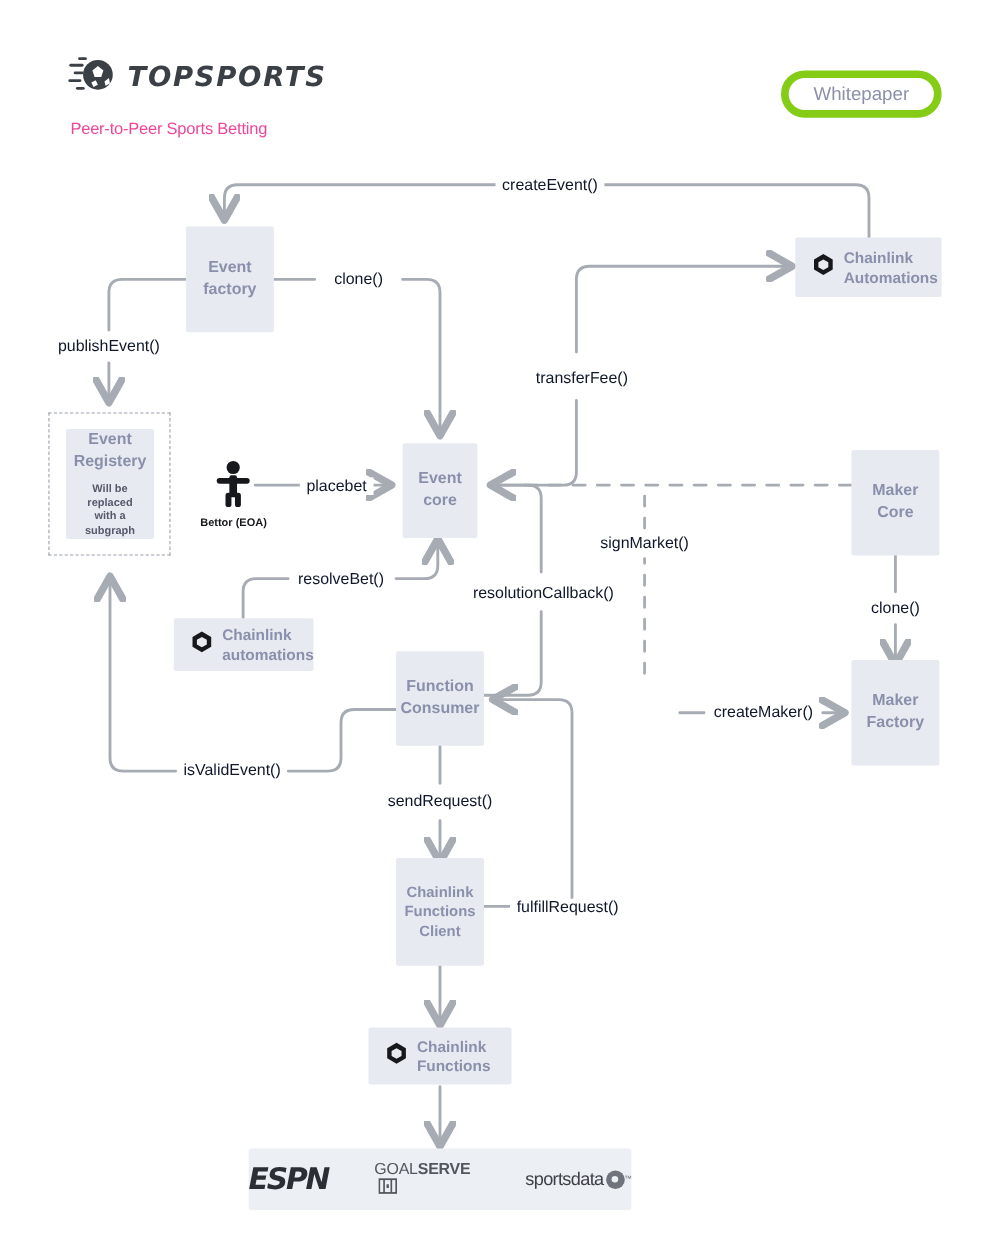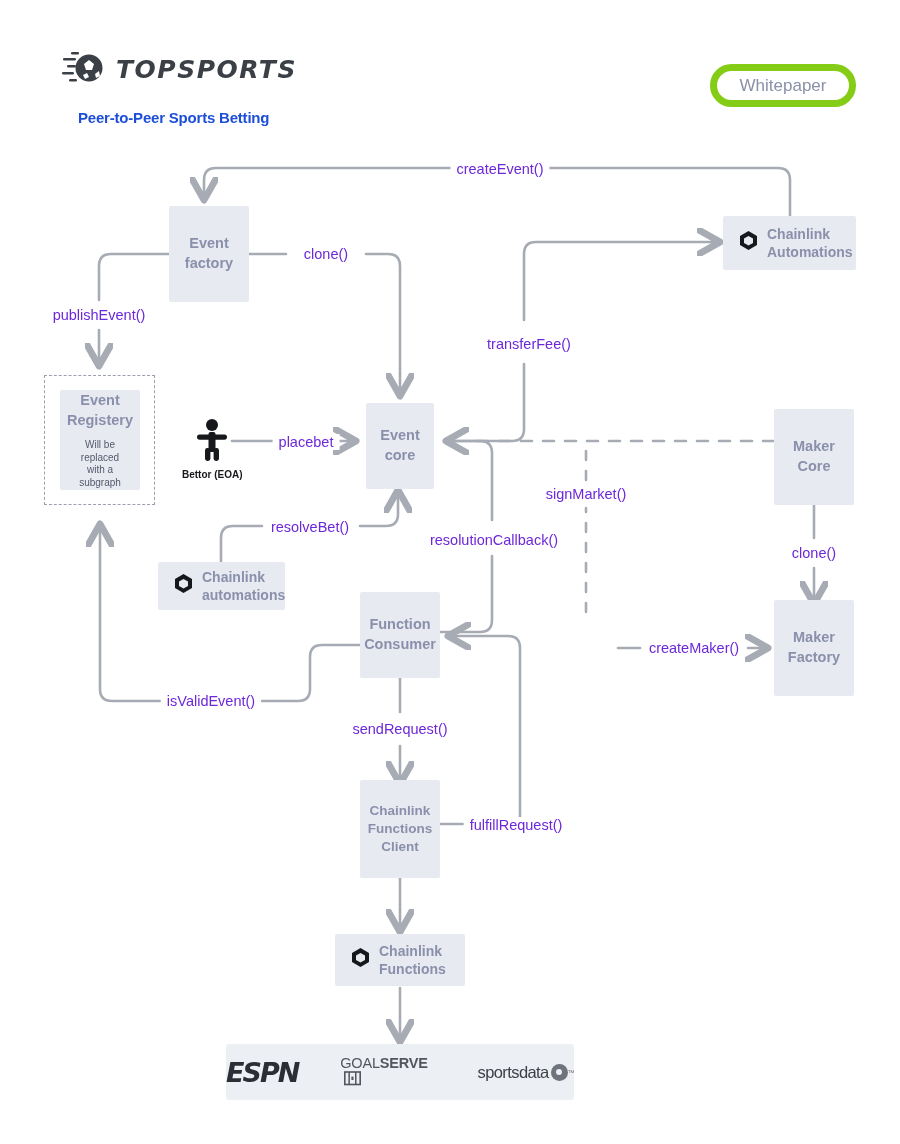--- a/index.html
+++ b/index.html
@@ -20,23 +20,23 @@
   .ball-mark{width:46px;height:46px;position:relative;margin-right:8px;}
   .wordmark{display:flex;flex-direction:row;line-height:0.92;}
   .wordmark .l1,.wordmark .l2{
     font-family:"DejaVu Sans",sans-serif;
     font-weight:bold;font-style:italic;
     color:#3b3f46;letter-spacing:1.5px;
   }
   .wordmark .l1{font-size:25px;}
   .wordmark .l2{font-size:25px;}
   .tagline{
-    margin-top:17px;margin-left:16px;
-    font-size:15px;font-weight:bold;
-    color:#1d4ed8;letter-spacing:-0.2px;
+    margin-top:17px;margin-left:2px;
+    font-size:15px;font-weight:normal;
+    color:#ec4899;letter-spacing:-0.2px;
   }
   .whitepaper-btn{
     position:absolute;right:44px;top:64px;
     min-width:146px;height:43px;
     border:7px solid #84cc16;border-radius:22px;
     display:flex;align-items:center;justify-content:center;
     font-size:17px;color:#8b90a8;background:#fff;
     padding:0 22px;box-sizing:border-box;cursor:pointer;
   }
 
@@ -47,37 +47,37 @@
   .node{
     position:absolute;box-sizing:border-box;
     background:#e7eaf1;
     display:flex;align-items:center;justify-content:center;
     text-align:center;
     color:#8a90ab;font-weight:bold;font-size:14.5px;line-height:1.35;
     border-radius:2px;
   }
   .node.small{font-size:13.5px;}
   .node-sub{
-    display:block;font-weight:normal;font-size:10px;
+    display:block;font-weight:bold;font-size:10px;
     color:#55596b;line-height:1.25;margin-top:9px;
   }
   .registry-wrap{
     position:absolute;border:1.4px dashed #9aa0ad;
     box-sizing:border-box;background:transparent;
   }
   .chainlink-node{
     position:absolute;background:#e7eaf1;box-sizing:border-box;
     display:flex;align-items:center;gap:9px;padding:0 16px;
     color:#8a90ab;font-weight:bold;font-size:14px;line-height:1.3;
     border-radius:2px;
   }
   .hexicon{flex:0 0 auto;}
 
   .edge-label{
-    position:absolute;font-size:14.5px;color:#6d28d9;
+    position:absolute;font-size:14.5px;color:#0f172a;
     background:#ffffff;padding:0 6px;white-space:nowrap;
     transform:translate(-50%,-50%);
   }
   .actor{position:absolute;text-align:center;}
   .actor-cap{
     font-size:10px;font-weight:bold;color:#17181c;
     line-height:1.25;margin-top:3px;white-space:nowrap;
   }
 
   

